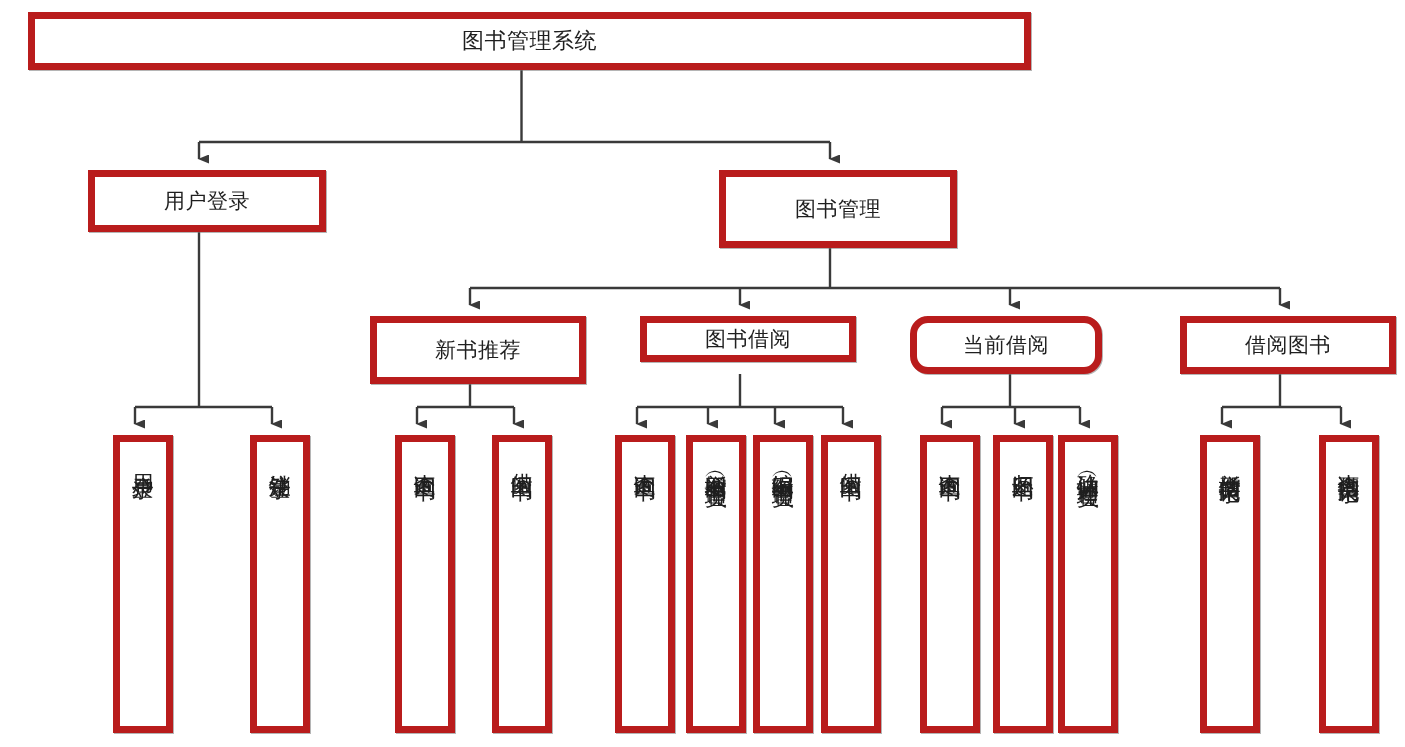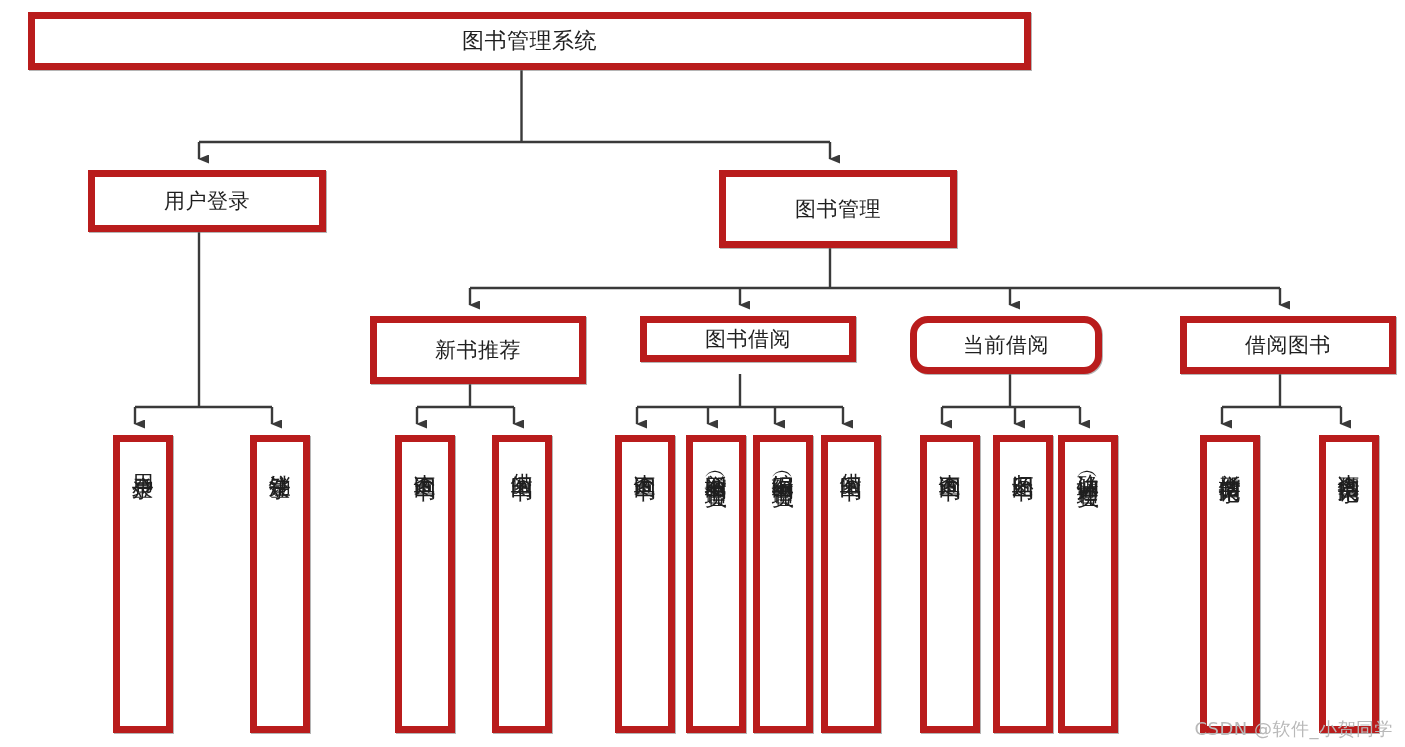--- a/index.html
+++ b/index.html
@@ -170,14 +170,13 @@
         <span class="label">确认归还（管理员）</span>
       </div>
       <div class="node level-3 leaf" style="left: 1192px; top: 435px; width: 60px; height: 298px;">
         <span class="label">新增借阅记录</span>
       </div>
       <div class="node level-3 leaf" style="left: 1311px; top: 435px; width: 60px; height: 298px;">
         <span class="label">查询借阅记录</span>
       </div>
     </div>
 
-  <div id="watermark">CSDN @软件_小贺同学</div>
 </div>
 
 </body></html>

